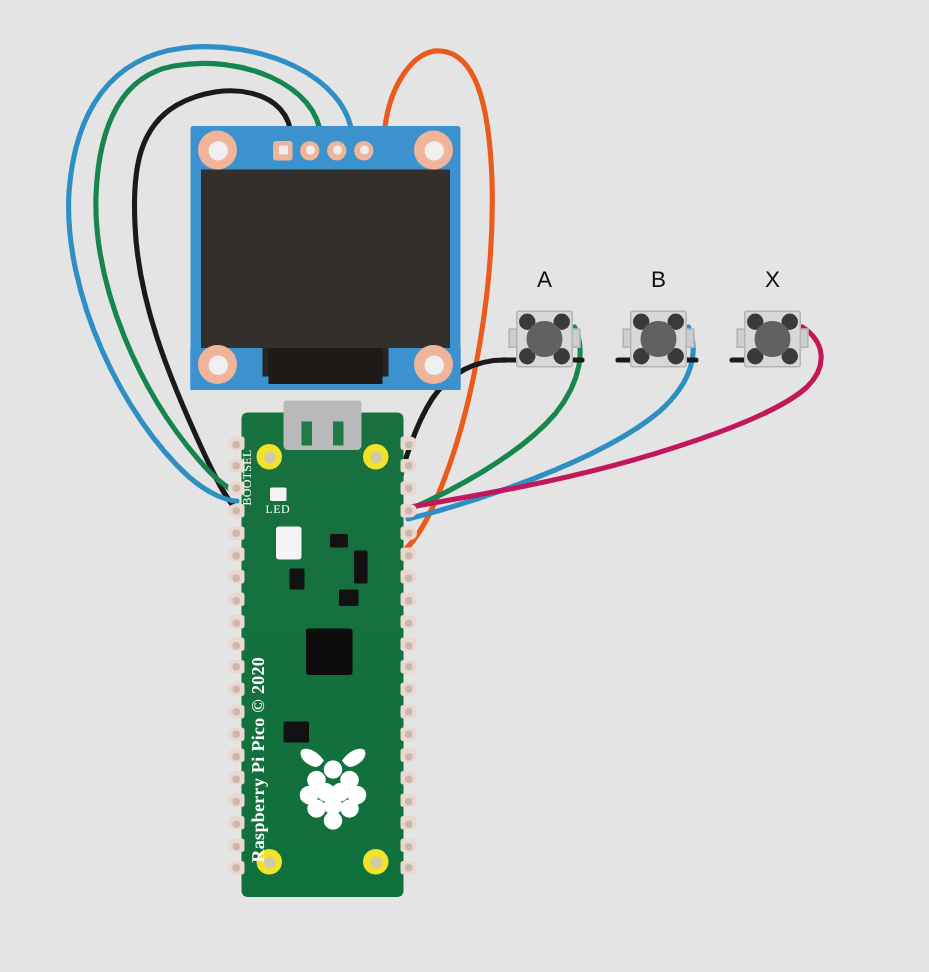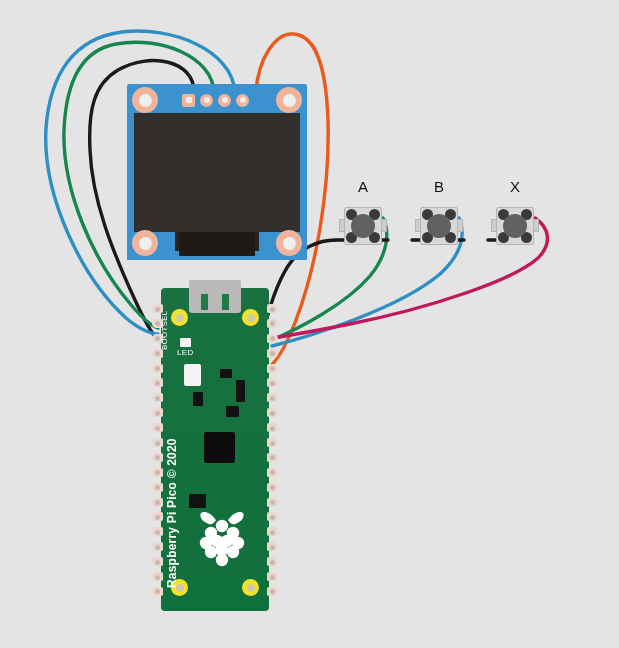--- a/index.html
+++ b/index.html
@@ -136,23 +136,24 @@
     border-radius: 50%;
     background: #ededed;
   }
   .oled-pin.square { border-radius: 2px; }
   .oled-pin.square::after { border-radius: 1px; }
 
   
   #pico {
     position: absolute;
     left: 152px;
-    top: 288px;
+    top: 275px;
     width: 126px;
     height: 323px;
+    font-family: Liberation Serif, serif;
   }
   .pico-pcb {
     position: absolute;
     left: 9px;
     top: 0;
     width: 108px;
     height: 323px;
     background: #1b7340;
     background: linear-gradient(180deg,#18713f 0%, #10703c 100%);
     border-radius: 4px;

